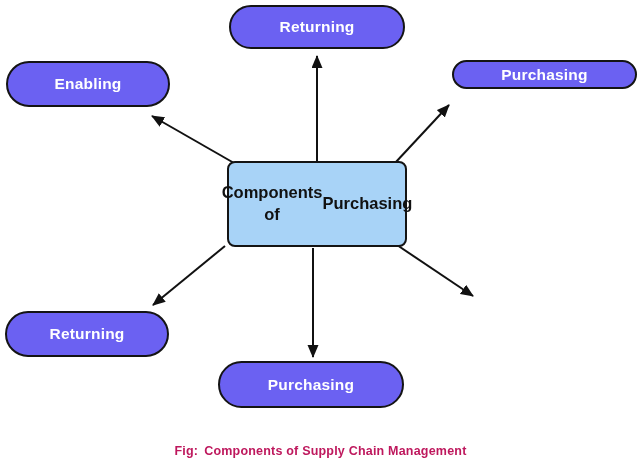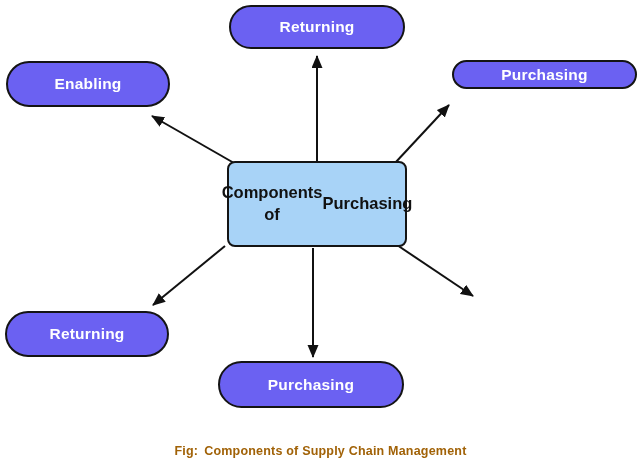--- a/index.html
+++ b/index.html
@@ -68,21 +68,21 @@
     text-align: center;
   }
   .caption {
     position: absolute;
     left: 0;
     right: 0;
     top: 444px;
     text-align: center;
     font-weight: bold;
     font-size: 12.5px;
-    color: #a16207;
+    color: #be185d;
     letter-spacing: 0.2px;
   }
   .caption .prefix { margin-right: 6px; }
 </style>
 </head>
 <body>
 
 <div class="diagram">
 
   <svg class="arrow-layer" viewBox="0 0 641 471" xmlns="http://www.w3.org/2000/svg">

